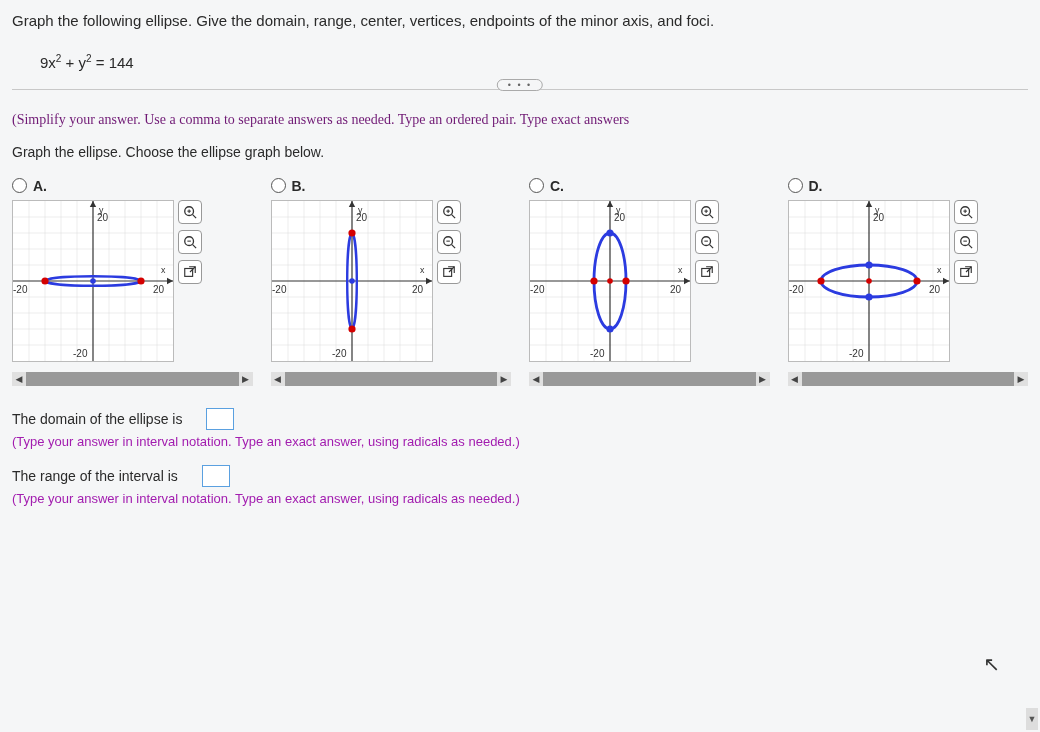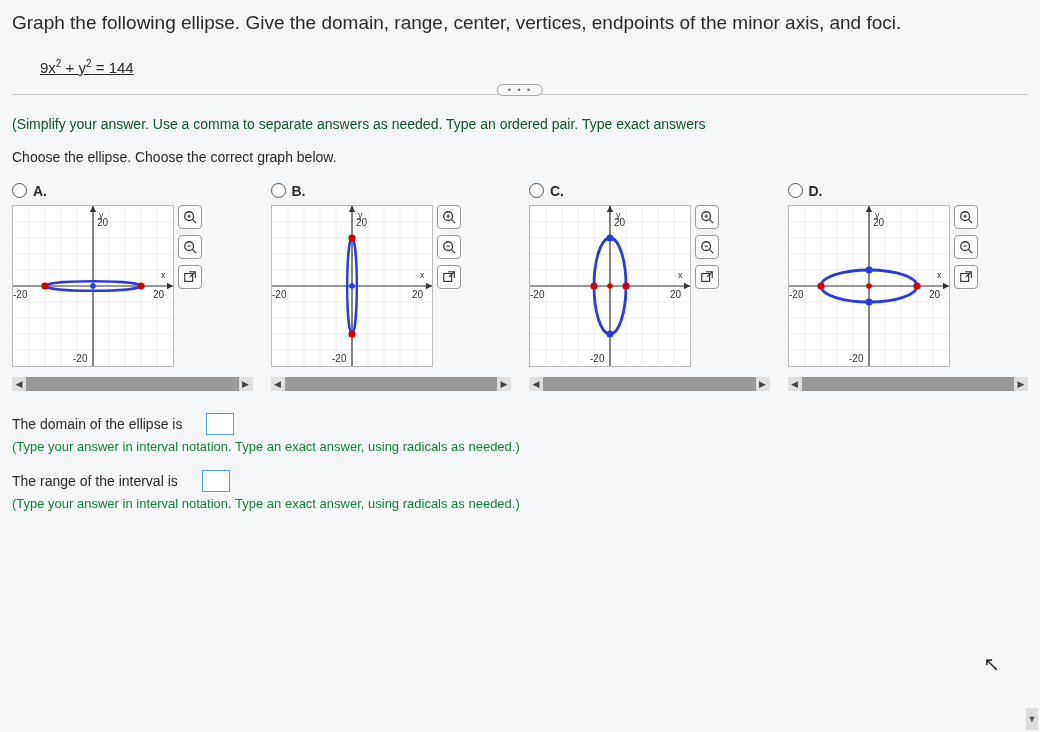--- a/index.html
+++ b/index.html
@@ -4,27 +4,26 @@
 <style>
   body {
     margin: 0;
     padding: 12px;
     font-family: Arial, Helvetica, sans-serif;
     background: #f5f6f7;
     color: #2a2a2a;
     width: 1016px;
   }
   .question {
-    font-size: 19px;
+    font-size: 15px;
     margin-bottom: 10px;
   }
   .equation {
     font-size: 15px;
     margin: 24px 0 18px 28px;
-    text-decoration: underline;
   }
   .equation sup {
     font-size: 10px;
   }
   .divider {
     border: none;
     border-top: 1px solid #c8c8c8;
     margin: 10px 0 20px 0;
     position: relative;
   }
@@ -40,21 +39,22 @@
     font-size: 9px;
     color: #666;
     letter-spacing: 2px;
   }
   .hint {
     font-size: 14px;
     margin: 10px 0 14px 0;
     line-height: 1.4;
   }
   .hint .faded {
-    color: #14532d;
+    color: #701a75;
+    font-family: Liberation Serif, serif;
   }
   .instruct {
     font-size: 14px;
     margin: 14px 0 18px 0;
   }
   .options {
     display: flex;
     gap: 18px;
     justify-content: flex-start;
     margin-bottom: 10px;
@@ -142,21 +142,21 @@
   }
   .fill-row {
     font-size: 14px;
     margin: 8px 0 4px 0;
     display: flex;
     align-items: center;
     gap: 24px;
   }
   .note {
     font-size: 13px;
-    color: #15803d;
+    color: #a21caf;
     margin-bottom: 16px;
   }
   .blank {
     width: 26px;
     height: 20px;
     border: 1.5px solid #5aa0e0;
     background: #fff;
     display: inline-block;
   }
   .cursor {
@@ -186,21 +186,21 @@
 
 <div style="position:relative;">
   <hr class="divider">
   <span class="more-pill">• • •</span>
 </div>
 
 <div class="hint">
   <span class="faded">(Simplify your answer. Use a comma to separate answers as needed. Type an ordered pair. Type exact answers</span><br>
 </div>
 
-<div class="instruct">Choose the ellipse. Choose the correct graph below.</div>
+<div class="instruct">Graph the ellipse. Choose the ellipse graph below.</div>
 
 <div class="options">
 
   <div class="option">
     <div class="opt-label">
       <span class="radio"></span>
       <span>A.</span>
     </div>
     <div class="plot-row">
       <div class="plot-box">

